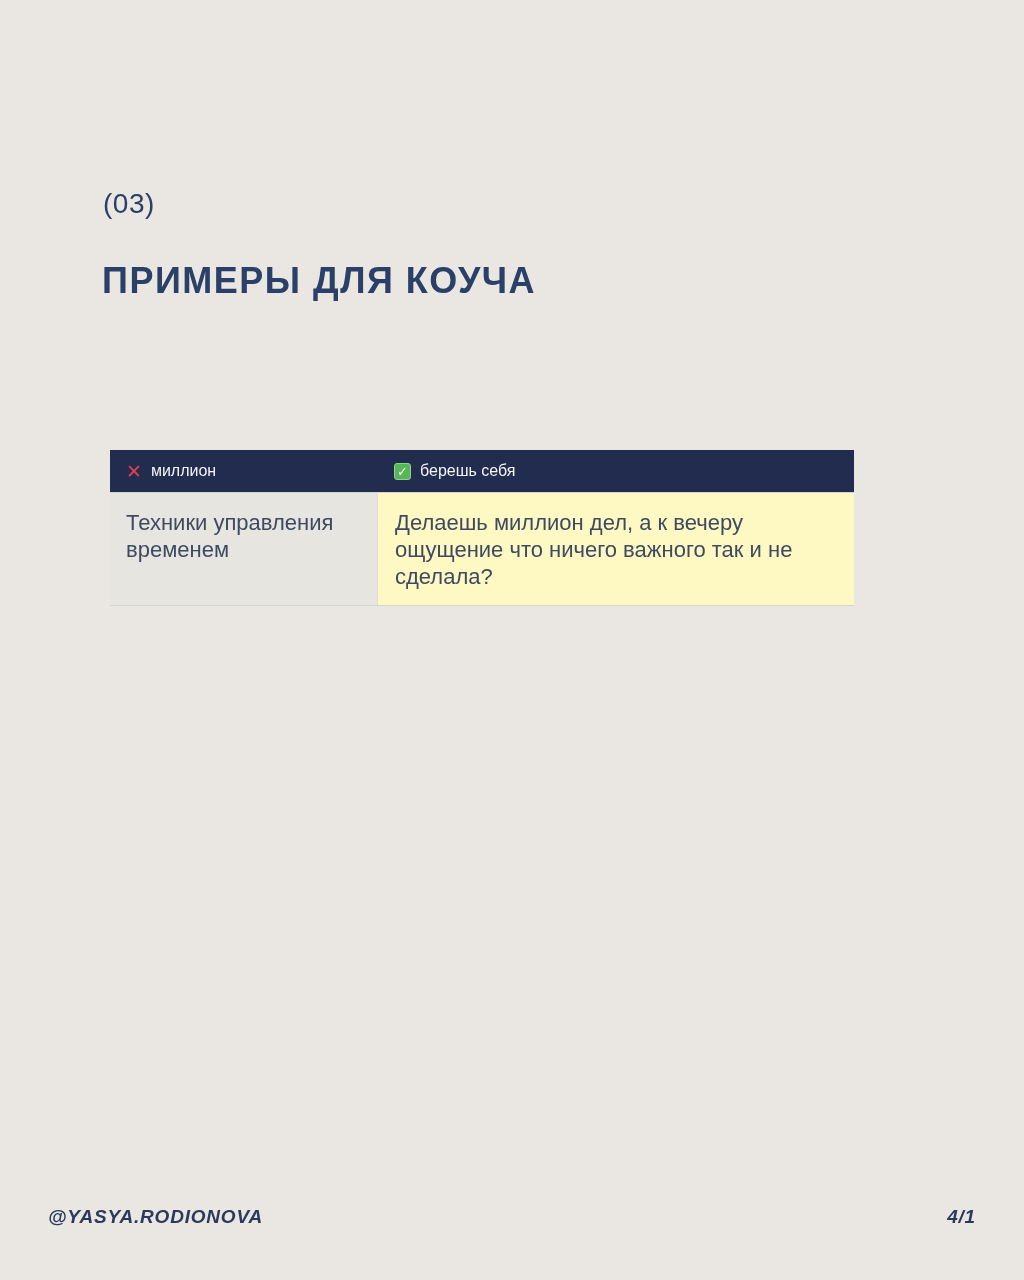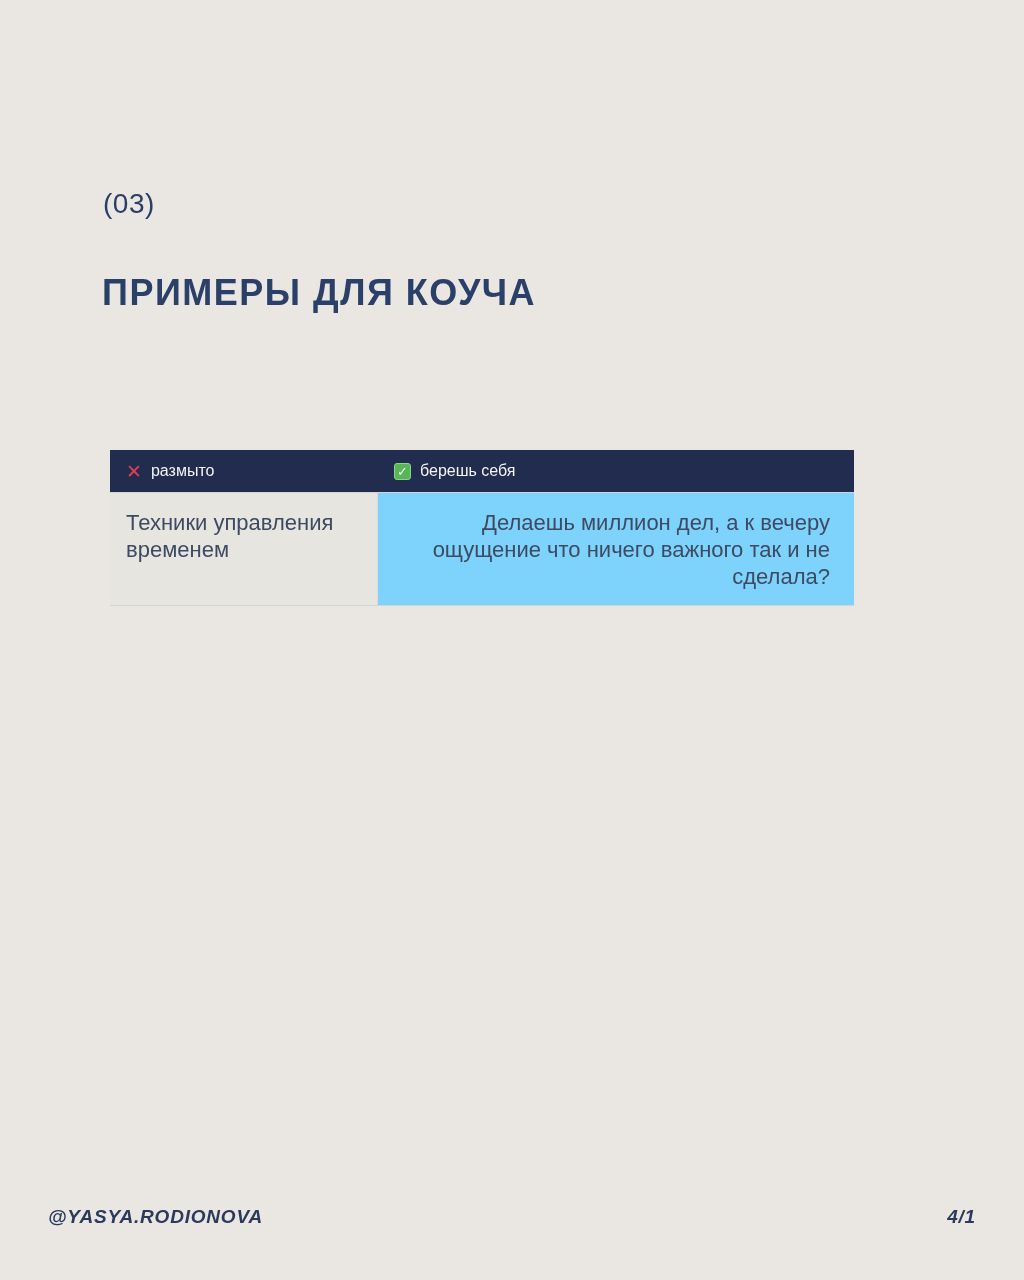--- a/index.html
+++ b/index.html
@@ -20,21 +20,21 @@
     left: 103px;
     top: 188px;
     font-size: 28px;
     font-weight: 500;
     color: #2b3f66;
     letter-spacing: 0.5px;
   }
   .title {
     position: absolute;
     left: 102px;
-    top: 272px;
+    top: 260px;
     font-size: 36px;
     font-weight: 800;
     color: #2b4068;
     letter-spacing: 1.5px;
   }
   .table {
     position: absolute;
     left: 110px;
     top: 450px;
     width: 744px;
@@ -88,24 +88,23 @@
     line-height: 27px;
     color: #3e4a61;
     font-weight: 500;
   }
   .cell-left {
     background: #e7e5e0;
     border-right: 1px solid #dddbd6;
     padding-right: 30px;
   }
   .cell-right {
-    background: #7dd3fc;
+    background: #fef9c3;
     padding-left: 17px;
     padding-right: 24px;
-    text-align: right;
   }
   .footer {
     position: absolute;
     left: 48px;
     right: 48px;
     top: 1206px;
     display: flex;
     justify-content: space-between;
     align-items: center;
     font-style: italic;
@@ -124,21 +123,21 @@
 
   <div class="kicker">(03)</div>
 
   <h1 class="title">ПРИМЕРЫ ДЛЯ КОУЧА</h1>
 
   <div class="table">
 
     <div class="table-header">
       <div class="header-cell">
         <span class="x-mark">✕</span>
-        <span>размыто</span>
+        <span>миллион</span>
       </div>
       <div class="header-cell">
         <span class="check-box">✓</span>
         <span>берешь себя</span>
       </div>
     </div>
 
     <div class="table-row">
       <div class="cell cell-left">Техники управления временем</div>
       <div class="cell cell-right">Делаешь миллион дел, а к вечеру ощущение что ничего важного так и не сделала?</div>

